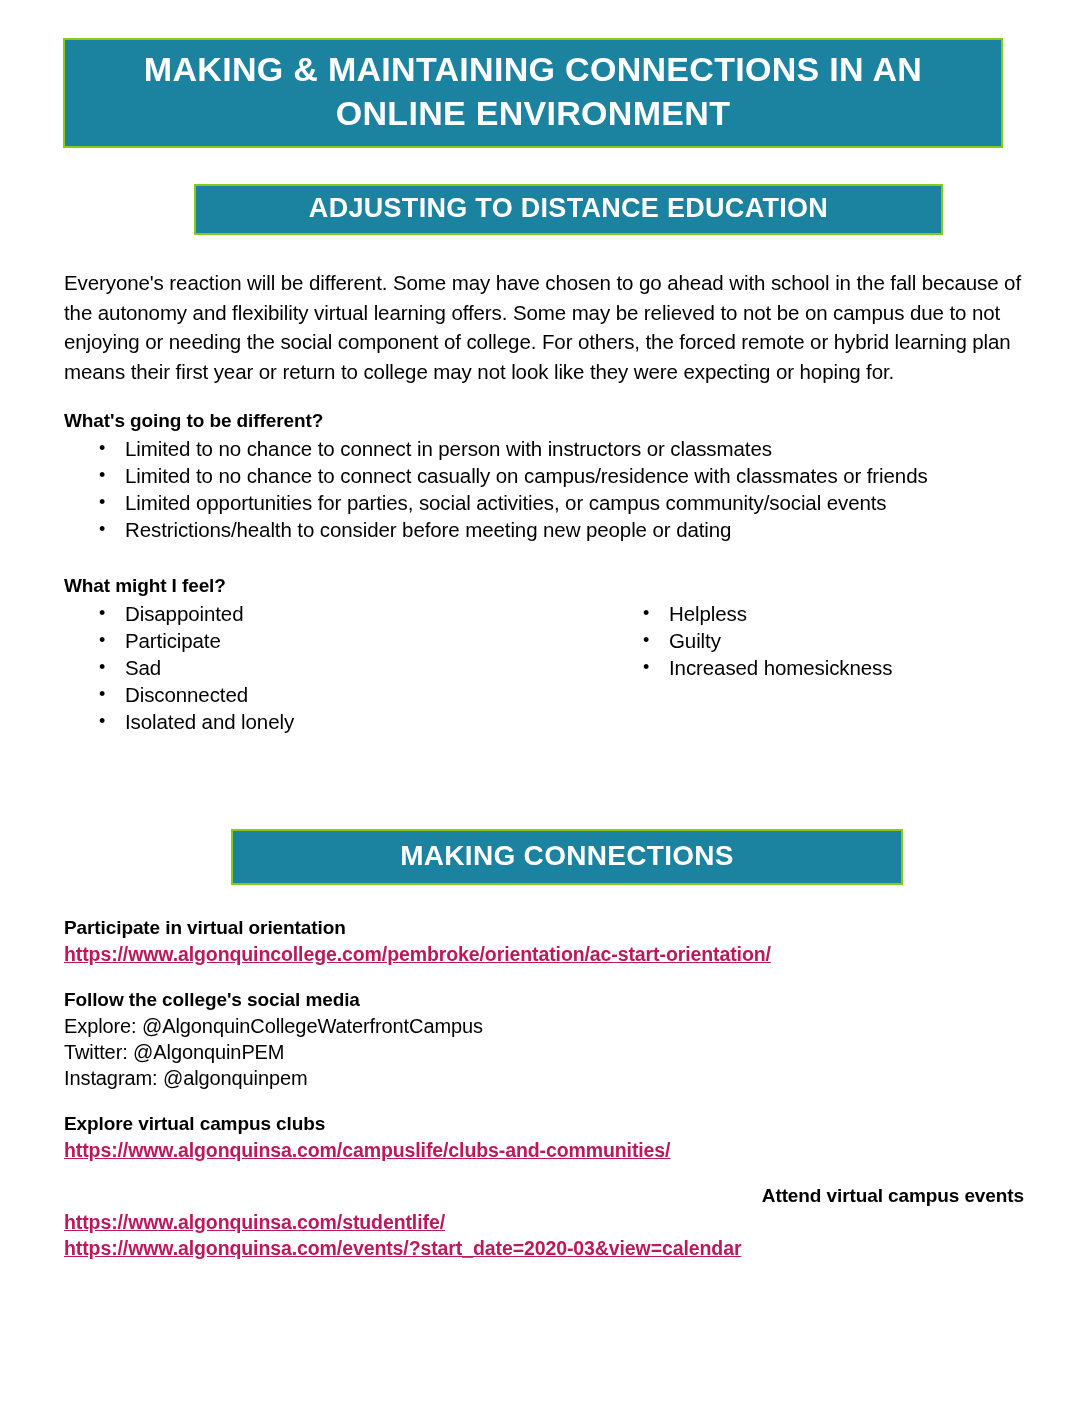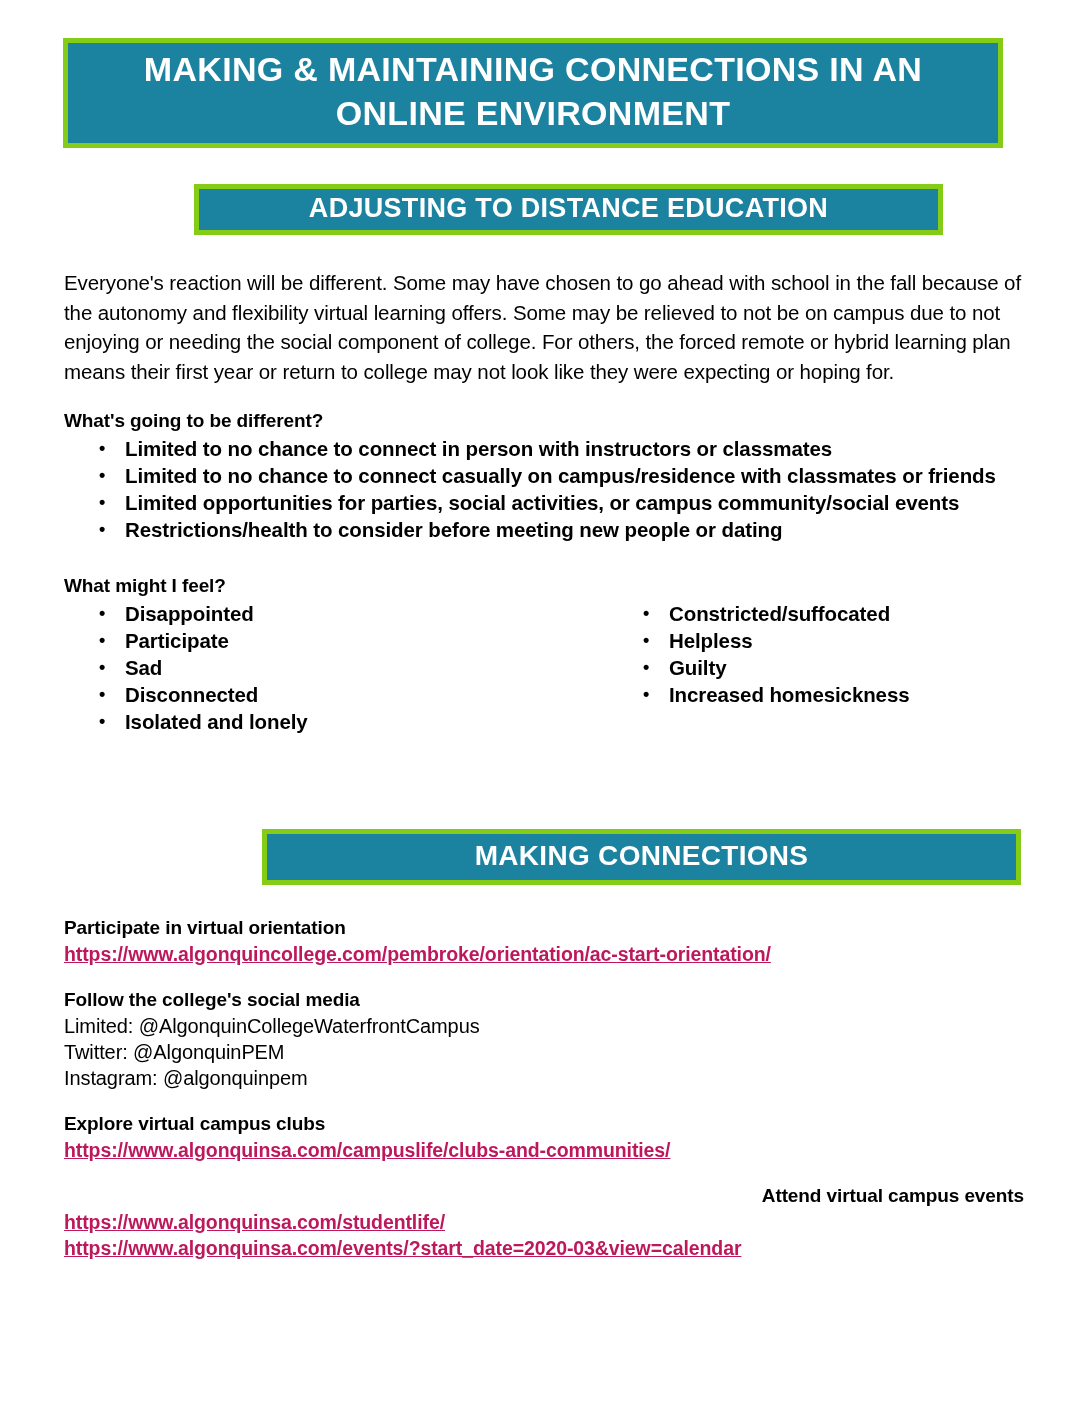--- a/index.html
+++ b/index.html
@@ -19,21 +19,21 @@
 
   .page {
     position: absolute;
     inset: 0;
     background: #ffffff;
   }
 
   
   .banner {
     background: #1b82a0;
-    border: 5px solid #84cc16;
+    border: 2px solid #84cc16;
     color: #ffffff;
     text-align: center;
     font-weight: bold;
     font-family: "Liberation Sans", sans-serif;
     letter-spacing: 0.3px;
     display: flex;
     align-items: center;
     justify-content: center;
   }
 
@@ -56,25 +56,24 @@
     width: 749px;
     height: 51px;
     font-size: 27px;
     padding-bottom: 3px;
   }
 
   #making-banner {
     position: absolute;
     left: 231px;
     top: 829px;
-    width: 759px;
+    width: 672px;
     height: 56px;
     font-size: 28px;
     padding-bottom: 3px;
-    margin-left: 31px;
   }
 
   
   .content {
     position: absolute;
     left: 64px;
     top: 268px;
     width: 960px;
   }
 
@@ -91,21 +90,20 @@
     font-weight: bold;
     line-height: 26px;
     margin: 0 0 2px 0;
     letter-spacing: -0.1px;
   }
 
   ul.bul {
     list-style: none;
     margin: 0;
     padding: 0;
-    font-weight: bold;
   }
   ul.bul > li {
     position: relative;
     padding-left: 61px;
     font-size: 20.5px;
     line-height: 26.5px;
     letter-spacing: -0.1px;
     margin-bottom: 1px;
   }
   ul.bul > li::before {
@@ -217,21 +215,20 @@
           <ul class="bul">
             <li>Disappointed</li>
             <li>Participate</li>
             <li>Sad</li>
             <li>Disconnected</li>
             <li>Isolated and lonely</li>
           </ul>
         </div>
         <div id="feel-col-right">
           <ul class="bul">
-            <li>Constricted/suffocated</li>
             <li>Helpless</li>
             <li>Guilty</li>
             <li>Increased homesickness</li>
           </ul>
         </div>
         <div class="feel-spacer"></div>
       </div>
     </div>
 
   </div>
@@ -242,21 +239,21 @@
 
   <div class="links">
 
     <div class="link-group">
       <h3 class="lg-head">Participate in virtual orientation</h3>
       <a class="url">https://www.algonquincollege.com/pembroke/orientation/ac-start-orientation/</a>
     </div>
 
     <div class="link-group">
       <h3 class="lg-head">Follow the college's social media</h3>
-      <span class="plain">Limited: @AlgonquinCollegeWaterfrontCampus</span>
+      <span class="plain">Explore: @AlgonquinCollegeWaterfrontCampus</span>
       <span class="plain">Twitter: @AlgonquinPEM</span>
       <span class="plain">Instagram: @algonquinpem</span>
     </div>
 
     <div class="link-group">
       <h3 class="lg-head">Explore virtual campus clubs</h3>
       <a class="url">https://www.algonquinsa.com/campuslife/clubs-and-communities/</a>
     </div>
 
     <div class="link-group">

